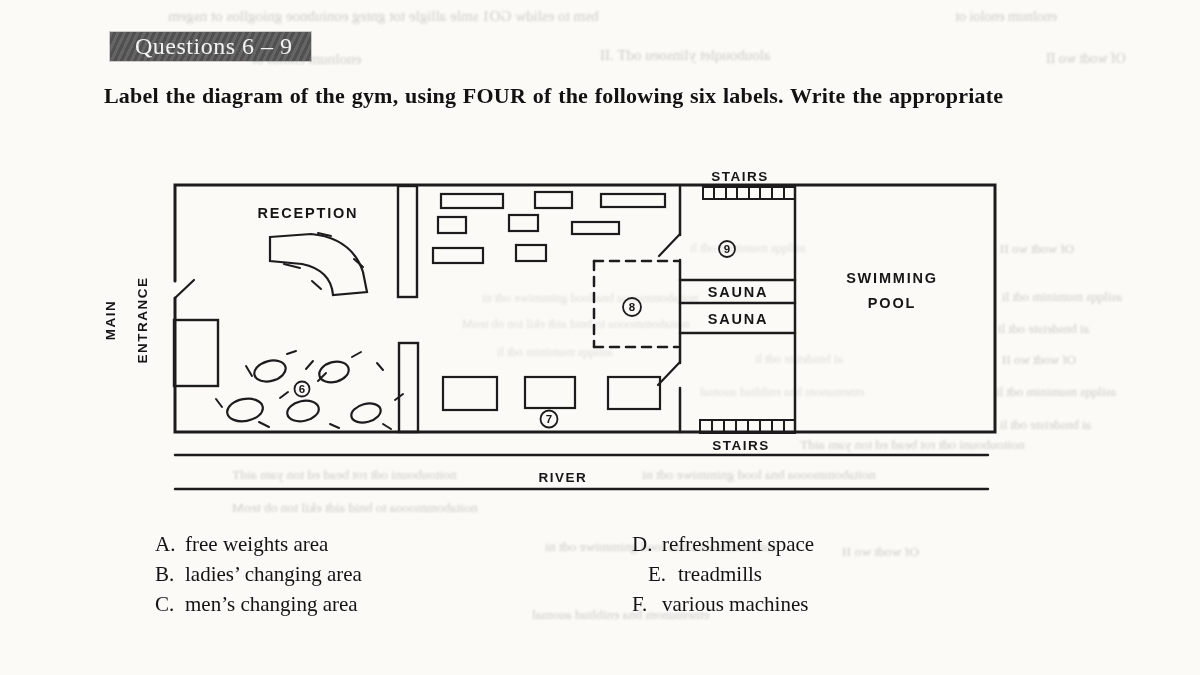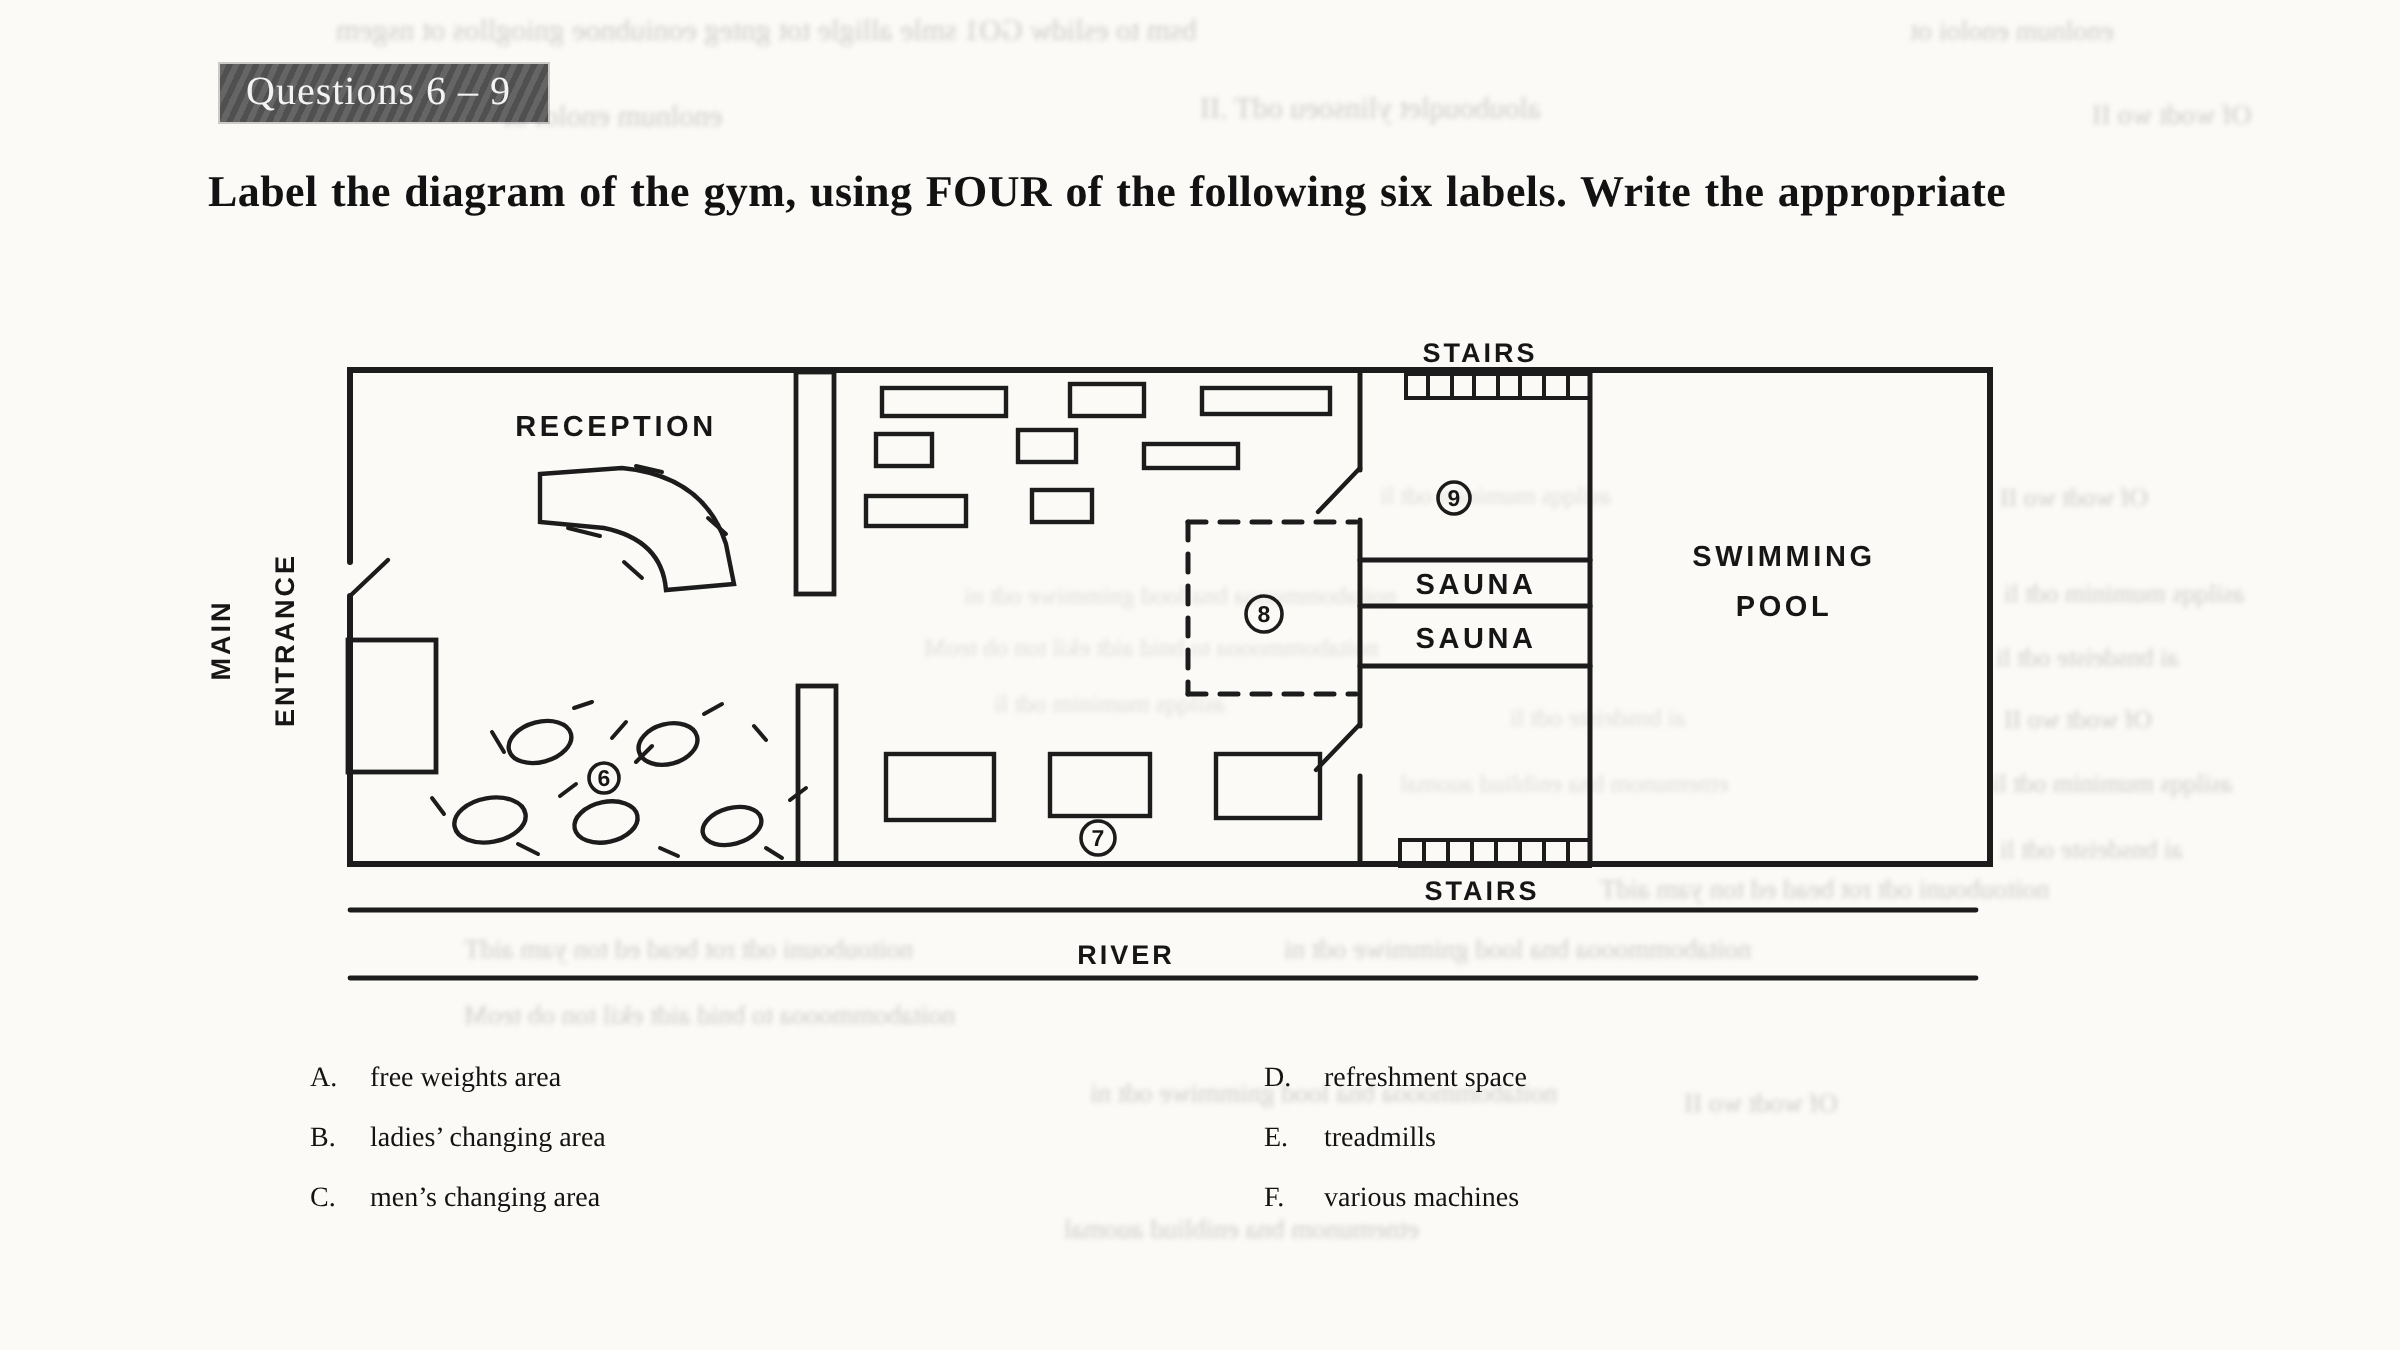--- a/index.html
+++ b/index.html
@@ -6,32 +6,32 @@
   body{
     width:1200px;height:675px;position:relative;overflow:hidden;
     background:#fbfaf6;
     font-family:"Liberation Serif", serif;
     color:#161616;
   }
   .badge{
     position:absolute;left:110px;top:32px;
     background:#565656;
     background-image:repeating-linear-gradient(115deg, rgba(255,255,255,.09) 0 3px, rgba(0,0,0,.07) 3px 6px);
-    color:#f3f3f3;font-size:20px;line-height:24px;
-    padding:2px 18px 3px 13px;letter-spacing:.5px;
+    color:#f3f3f3;font-size:24px;line-height:24px;
+    padding:2px 18px 3px 25px;letter-spacing:.5px;
     box-shadow:0 0 0 1px rgba(60,60,60,.25);
   }
   .instructions{
     position:absolute;left:104px;top:81px;width:980px;
     font-weight:bold;font-size:22px;line-height:30px;
     letter-spacing:.2px;word-spacing:1px;color:#121212;font-family:Liberation Serif, serif;
   }
   .option{
     position:absolute;white-space:nowrap;
-    font-size:14px;color:#131313;
+    font-size:21px;color:#131313;
   }
   .option .letter{display:inline-block;min-width:30px;}
   svg.plan{position:absolute;left:0;top:0;}
   svg.plan text{
     font-family:"Liberation Sans", sans-serif;
     font-weight:bold;fill:#161616;
   }
   .lbl{font-size:13.5px;letter-spacing:1.5px;}
   .lbl-big{font-size:14.5px;letter-spacing:1.8px;}
   .num{font-family:"Liberation Serif",serif;font-size:11.5px;letter-spacing:0;}
@@ -221,18 +221,18 @@
 </div>
 <div class="option" style="left:155px;top:562px">
   <span class="letter">B.</span><span>ladies’ changing area</span>
 </div>
 <div class="option" style="left:155px;top:592px">
   <span class="letter">C.</span><span>men’s changing area</span>
 </div>
 <div class="option" style="left:632px;top:532px">
   <span class="letter">D.</span><span>refreshment space</span>
 </div>
-<div class="option" style="left:632px;top:562px">
+<div class="option" style="left:648px;top:562px">
   <span class="letter">E.</span><span>treadmills</span>
 </div>
 <div class="option" style="left:632px;top:592px">
   <span class="letter">F.</span><span>various machines</span>
 </div>
 
 </body></html>

